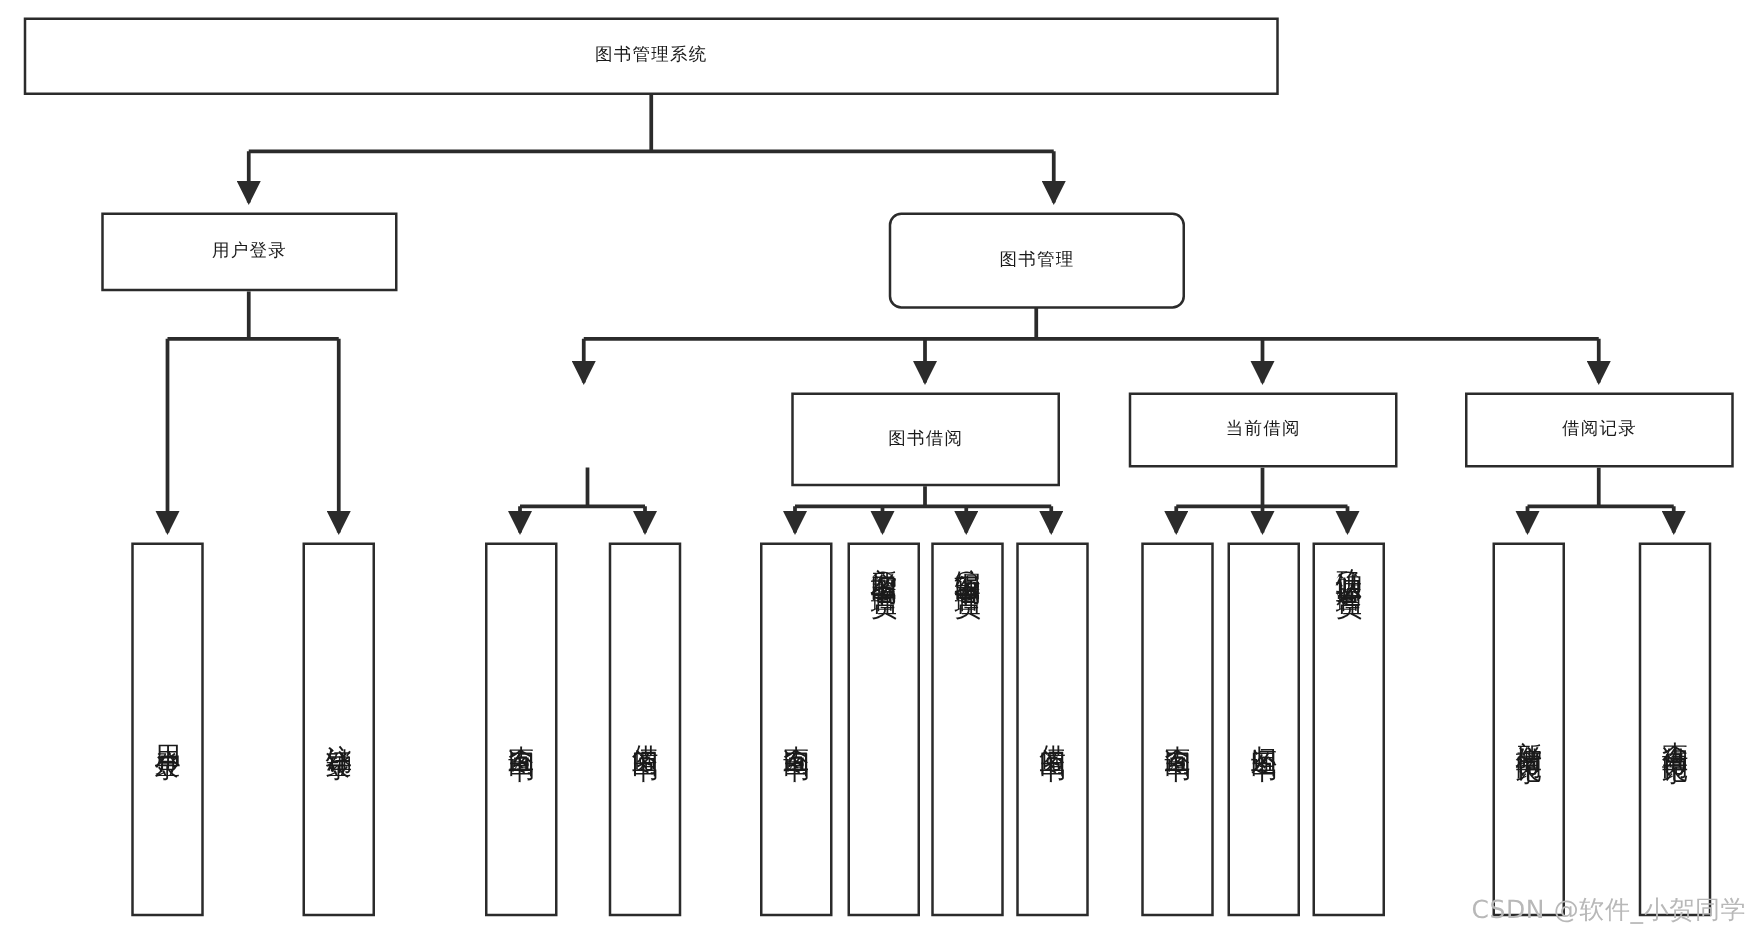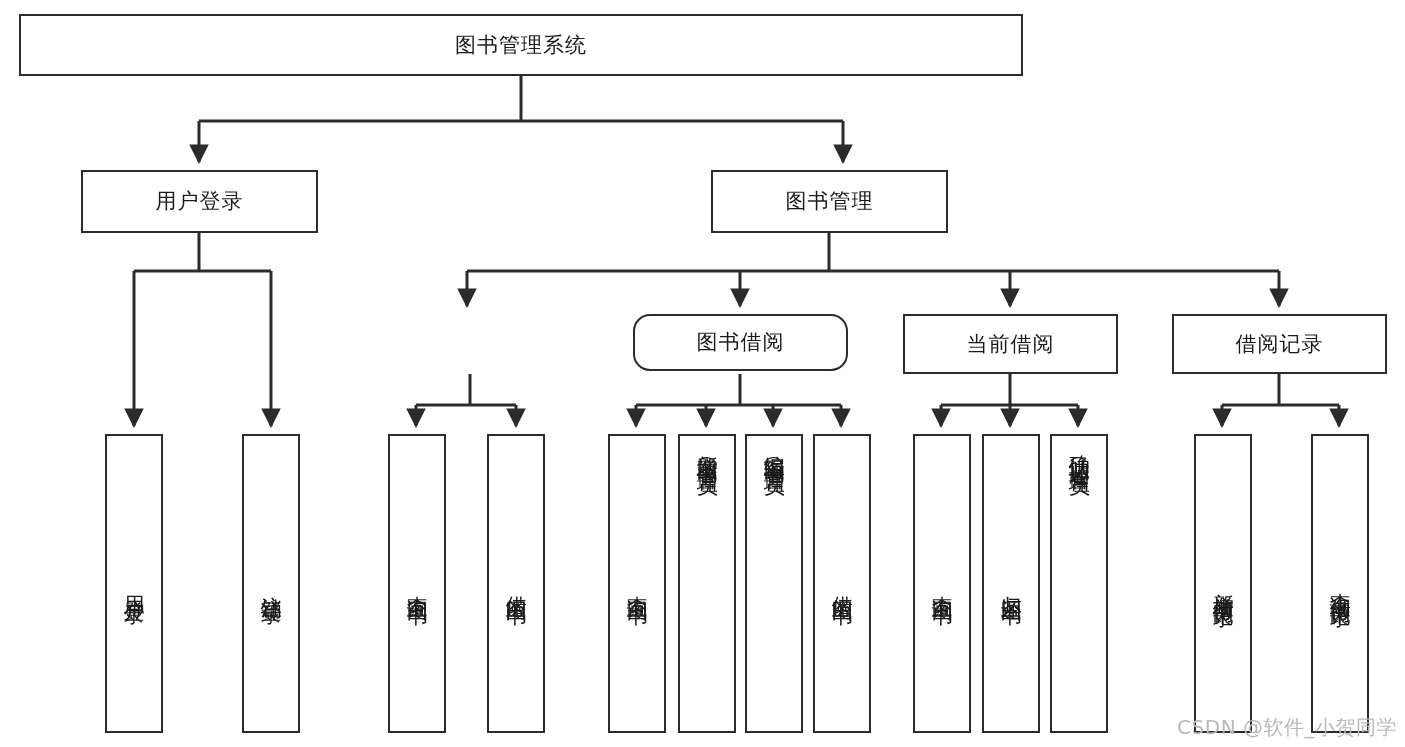--- a/index.html
+++ b/index.html
@@ -30,21 +30,21 @@
     box-sizing: border-box;
     background: #ffffff;
     border: 2px solid #2b2b2b;
     display: flex;
     align-items: center;
     justify-content: center;
     z-index: 3;
   }
   .node-label {
     color: #1a1a1a;
-    font-size: 21px;
+    font-size: 14px;
     line-height: 1.25;
     letter-spacing: 1px;
     white-space: nowrap;
     text-align: center;
   }
   .node-box.vertical {
     align-items: flex-start;
     padding-top: 2px;
   }
   .node-box.vertical .node-label {
@@ -142,26 +142,26 @@
   </svg>
 
   <div class="node-box" style="left:19px; top:14px; width:1004px; height:62px;">
     <span class="node-label">图书管理系统</span>
   </div>
 
   <div class="node-box" style="left:81px; top:170px; width:237px; height:63px;">
     <span class="node-label">用户登录</span>
   </div>
 
-  <div class="node-box" style="left:711px; top:170px; width:237px; height:63px;">
+  <div class="node-box" style="left:711px; top:170px; width:237px; height:77px;border-radius:10px;">
     <span class="node-label">图书管理</span>
   </div>
 
 
-  <div class="node-box" style="left:633px; top:314px; width:215px; height:57px;border-radius:17px;">
+  <div class="node-box" style="left:633px; top:314px; width:215px; height:75px;">
     <span class="node-label">图书借阅</span>
   </div>
 
   <div class="node-box" style="left:1172px; top:314px; width:215px; height:60px;">
     <span class="node-label">借阅记录</span>
   </div>
 
   <div class="node-box" style="left:903px; top:314px; width:215px; height:60px;">
     <span class="node-label">当前借阅</span>
   </div>

